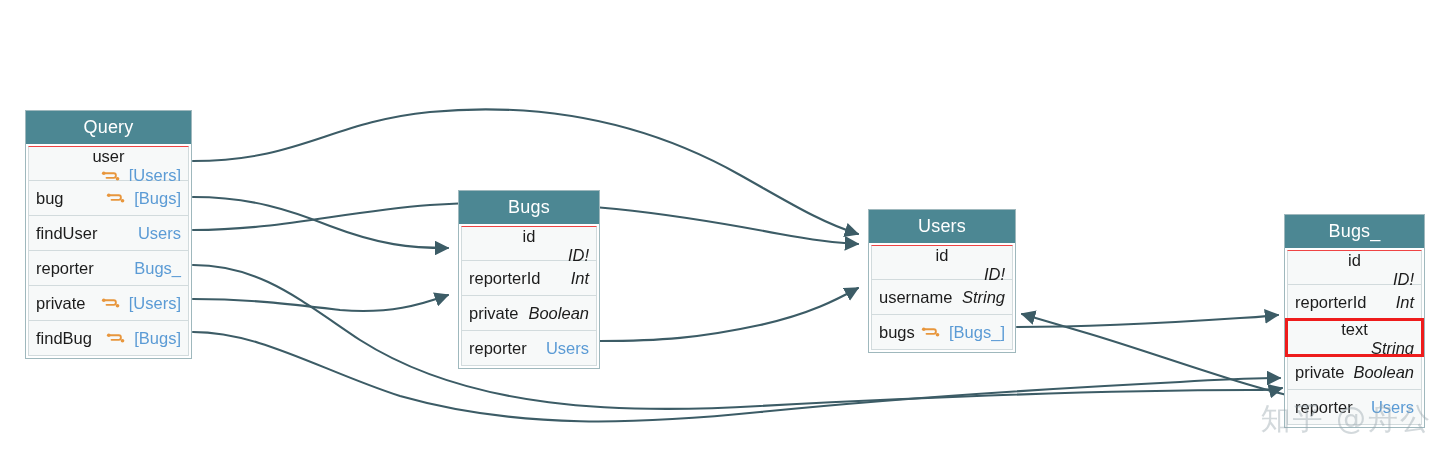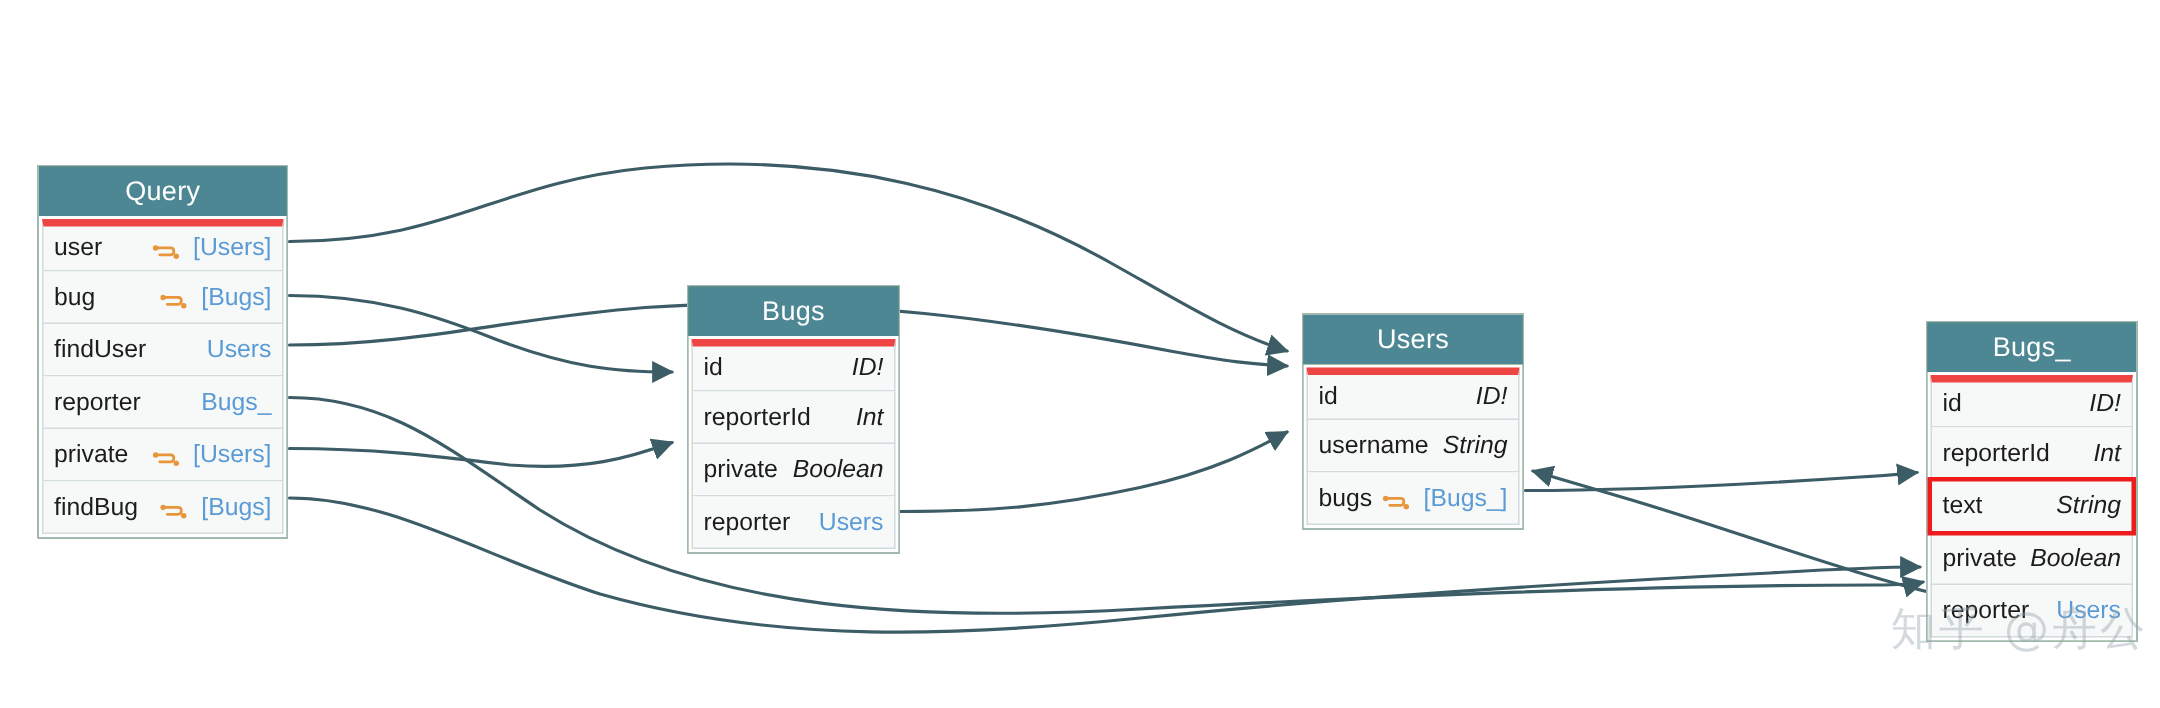--- a/index.html
+++ b/index.html
@@ -19,21 +19,21 @@
     position: absolute;
     left: 0;
     top: 0;
     width: 1440px;
     height: 472px;
     pointer-events: none;
   }
   .node {
     position: absolute;
     border: 1px solid #9fb8bd;
-    background: #4d7c0f;
+    background: #0ea5e9;
     box-sizing: border-box;
     box-shadow: 0 0 0 0 rgba(0,0,0,0);
   }
   .node-header {
     background: #4c8793;
     color: #ffffff;
     text-align: center;
     font-size: 18px;
     line-height: 1;
     padding: 7px 0 8px 0;
@@ -50,47 +50,48 @@
     border: 1px solid #d2dbdd;
     border-top: none;
     background: #f7f9f9;
     padding: 0 7px;
     height: 35px;
     box-sizing: border-box;
     position: relative;
     font-size: 16.5px;
     color: #1c1c1c;
   }
-  .row:first-child { border-top: 5px solid #ef4444; }
+  .row:first-child { border-top: 1px solid #ef4444; flex-direction: column; }
   .row.highlight {
     outline: 3px solid #ee1c1c;
     outline-offset: -1px;
     z-index: 5;
     background: #f7f9f9;
+    flex-direction: column;
   }
   .row .fname {
     white-space: nowrap;
   }
   .row .ftype {
     white-space: nowrap;
     margin-left: auto;
   }
   .type-scalar { color: #1c1c1c; font-style: italic; }
   .type-ref { color: #5b9bd5; }
   .list-icon {
     display: inline-block;
     width: 22px;
     height: 14px;
     margin-right: 1px;
     vertical-align: -2px;
     flex: 0 0 auto;
   }
   .type-wrap {
     display: flex;
-    align-items: flex-end;
+    align-items: center;
     margin-left: auto;
     gap: 5px;
   }
   .watermark {
     position: absolute;
     right: 8px;
     bottom: 32px;
     font-size: 30px;
     color: rgba(150,165,172,0.42);
     letter-spacing: 2px;

